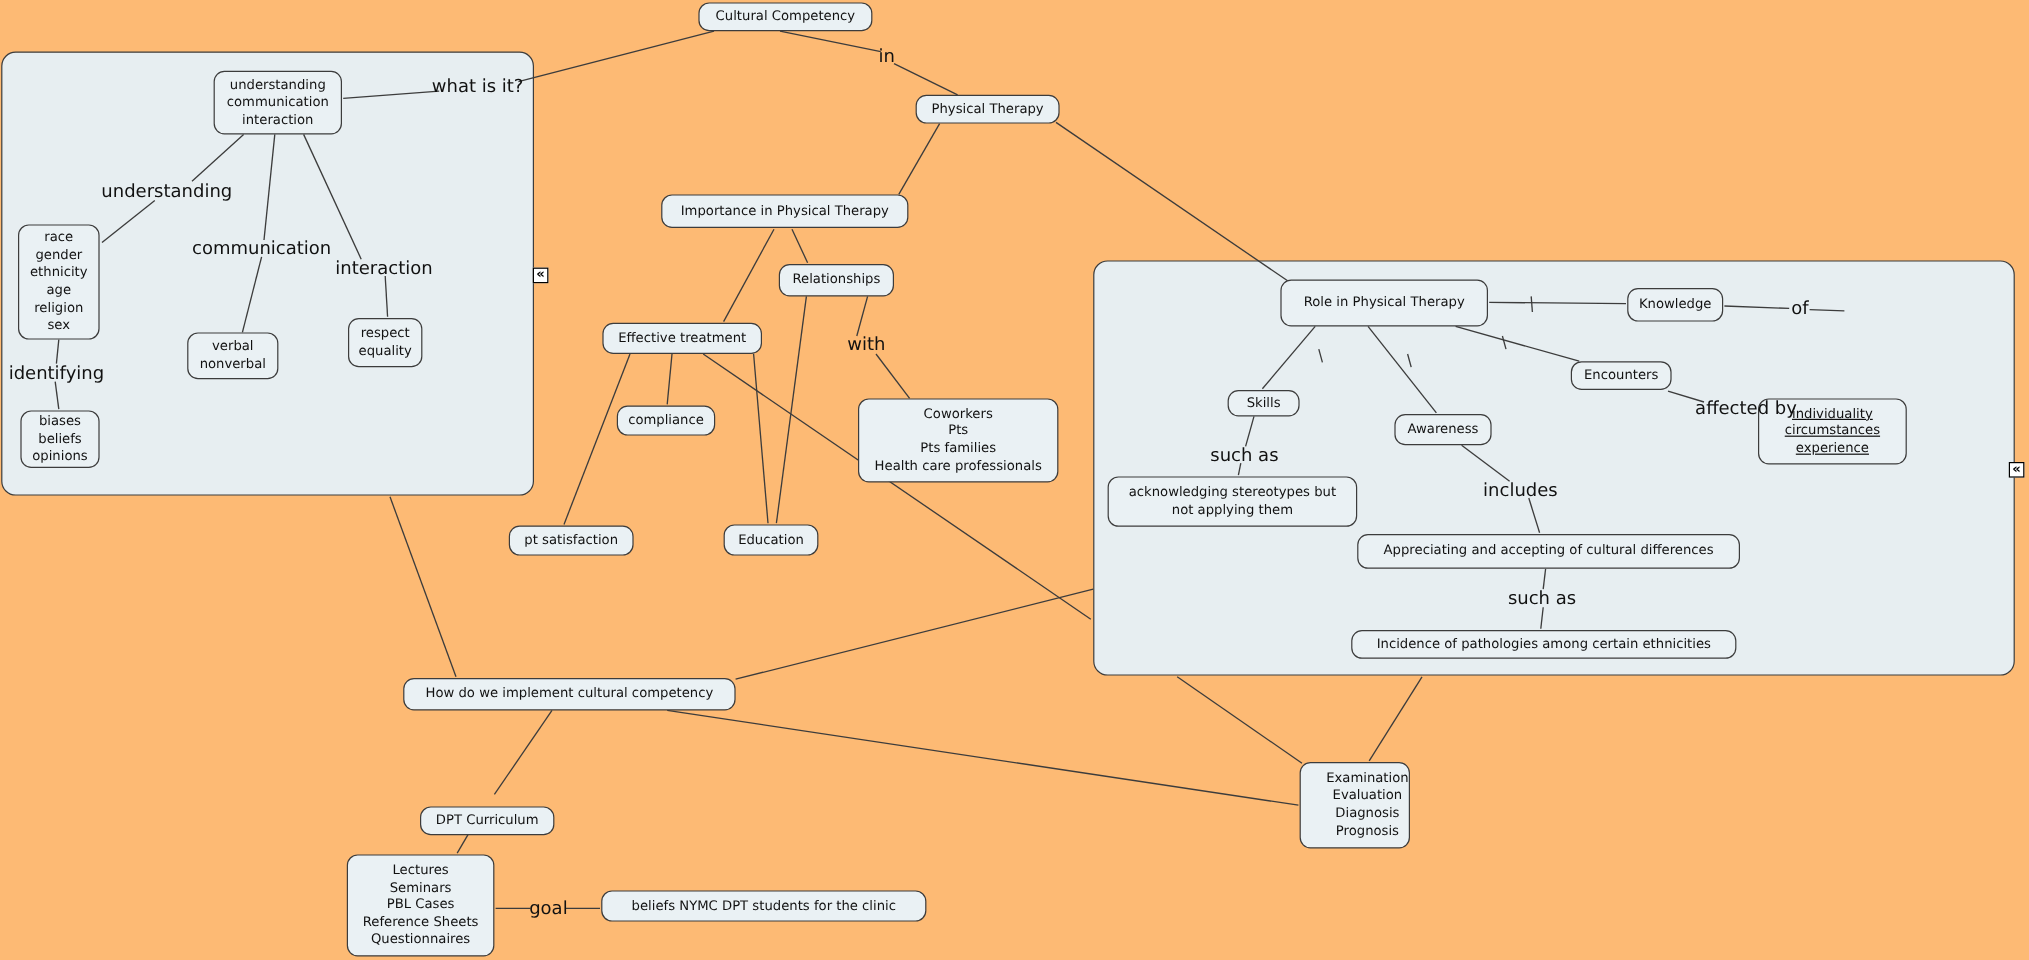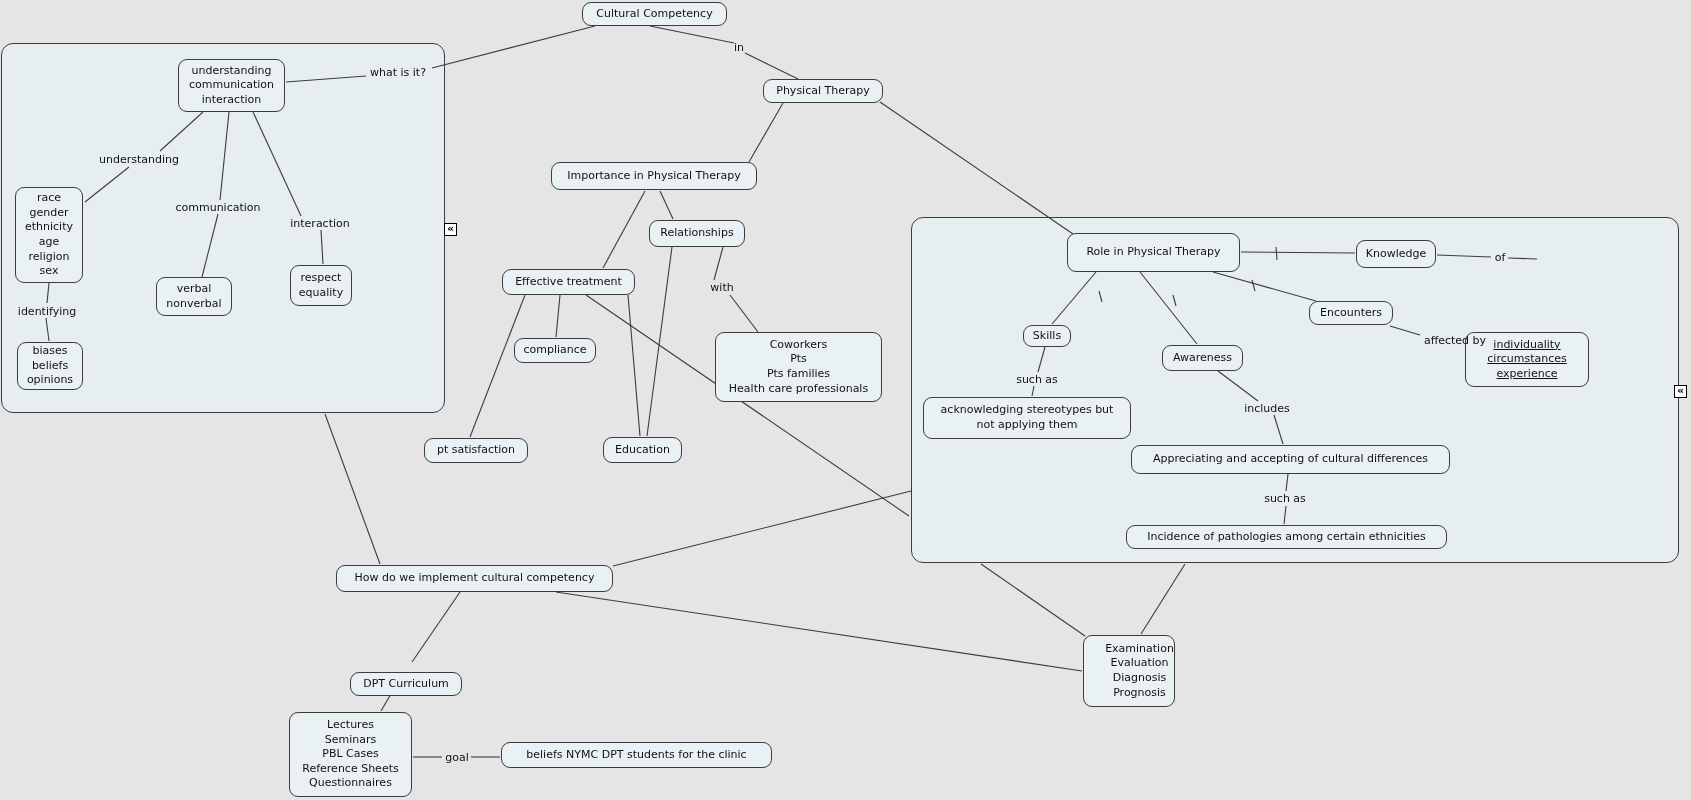--- a/index.html
+++ b/index.html
@@ -1,23 +1,23 @@
 <!DOCTYPE html>
 <html><head>
 <meta charset="utf-8">
 <style>
   html,body{margin:0;padding:0;background:#ffffff;}
-  #stage{position:relative;width:1691px;height:800px;background:#e5e5e5;overflow:hidden;
+  #stage{position:relative;width:1691px;height:800px;background:#fdba74;overflow:hidden;
          font-family:"DejaVu Sans","Liberation Sans",sans-serif;}
   .container-box{position:absolute;background:#e7eef1;border:1px solid #3c3c3c;border-radius:12px;box-sizing:border-box;}
   #link-layer{position:absolute;left:0;top:0;z-index:2;}
   .concept-node{position:absolute;z-index:3;background:#eaf1f4;border:1px solid #3c3c3c;border-radius:9px;
       box-sizing:border-box;display:flex;align-items:center;justify-content:center;text-align:center;
       font-size:11px;line-height:1.32;color:#111;white-space:pre-line;padding:1px 3px;cursor:default;}
-  .link-label{position:absolute;z-index:3;transform:translate(-50%,-50%);font-size:11px;color:#111;
+  .link-label{position:absolute;z-index:3;transform:translate(-50%,-50%);font-size:15px;color:#111;
       white-space:nowrap;cursor:default;}
   .collapse-icon{position:absolute;z-index:4;width:13px;height:13px;background:#ffffff;border:1px solid #000;
       box-sizing:border-box;font-size:11px;line-height:10px;text-align:center;color:#000;font-weight:bold;cursor:pointer;}
 </style>
 </head>
 <body>
 
 <div id="stage">
     <div class="container-box" style="left: 1px; top: 43px; width: 444px; height: 370px; z-index: 1;"></div>
     <div class="container-box" style="left: 911px; top: 217px; width: 768px; height: 346px; z-index: 1;"></div>
@@ -100,21 +100,21 @@
     <div class="concept-node" style="left: 715px; top: 332px; width: 167px; height: 70px;">Coworkers
 Pts
 Pts families
 Health care professionals</div>
     <div class="concept-node" style="left: 1067px; top: 233px; width: 173px; height: 39px;">Role in Physical Therapy</div>
     <div class="concept-node" style="left: 1356px; top: 240px; width: 80px; height: 28px;">Knowledge</div>
     <div class="concept-node" style="left: 1309px; top: 301px; width: 84px; height: 24px;">Encounters</div>
     <div class="concept-node" style="left: 1465px; top: 332px; width: 124px; height: 55px; text-decoration: underline;">individuality
 circumstances
 experience</div>
-    <div class="concept-node" style="left: 1023px; top: 325px; width: 48px; height: 22px;">Skills</div>
+    <div class="concept-node" style="left: 1023px; top: 325px; width: 60px; height: 22px;">Skills</div>
     <div class="concept-node" style="left: 1162px; top: 345px; width: 81px; height: 26px;">Awareness</div>
     <div class="concept-node" style="left: 923px; top: 397px; width: 208px; height: 42px;">acknowledging stereotypes but
 not applying them</div>
     <div class="concept-node" style="left: 1131px; top: 445px; width: 319px; height: 29px;">Appreciating and accepting of cultural differences</div>
     <div class="concept-node" style="left: 1126px; top: 525px; width: 321px; height: 24px;">Incidence of pathologies among certain ethnicities</div>
     <div class="concept-node" style="left: 336px; top: 565px; width: 277px; height: 27px;">How do we implement cultural competency</div>
     <div class="concept-node" style="left: 350px; top: 672px; width: 112px; height: 24px;">DPT Curriculum</div>
     <div class="concept-node" style="left: 289px; top: 712px; width: 123px; height: 85px;">Lectures
 Seminars
 PBL Cases

